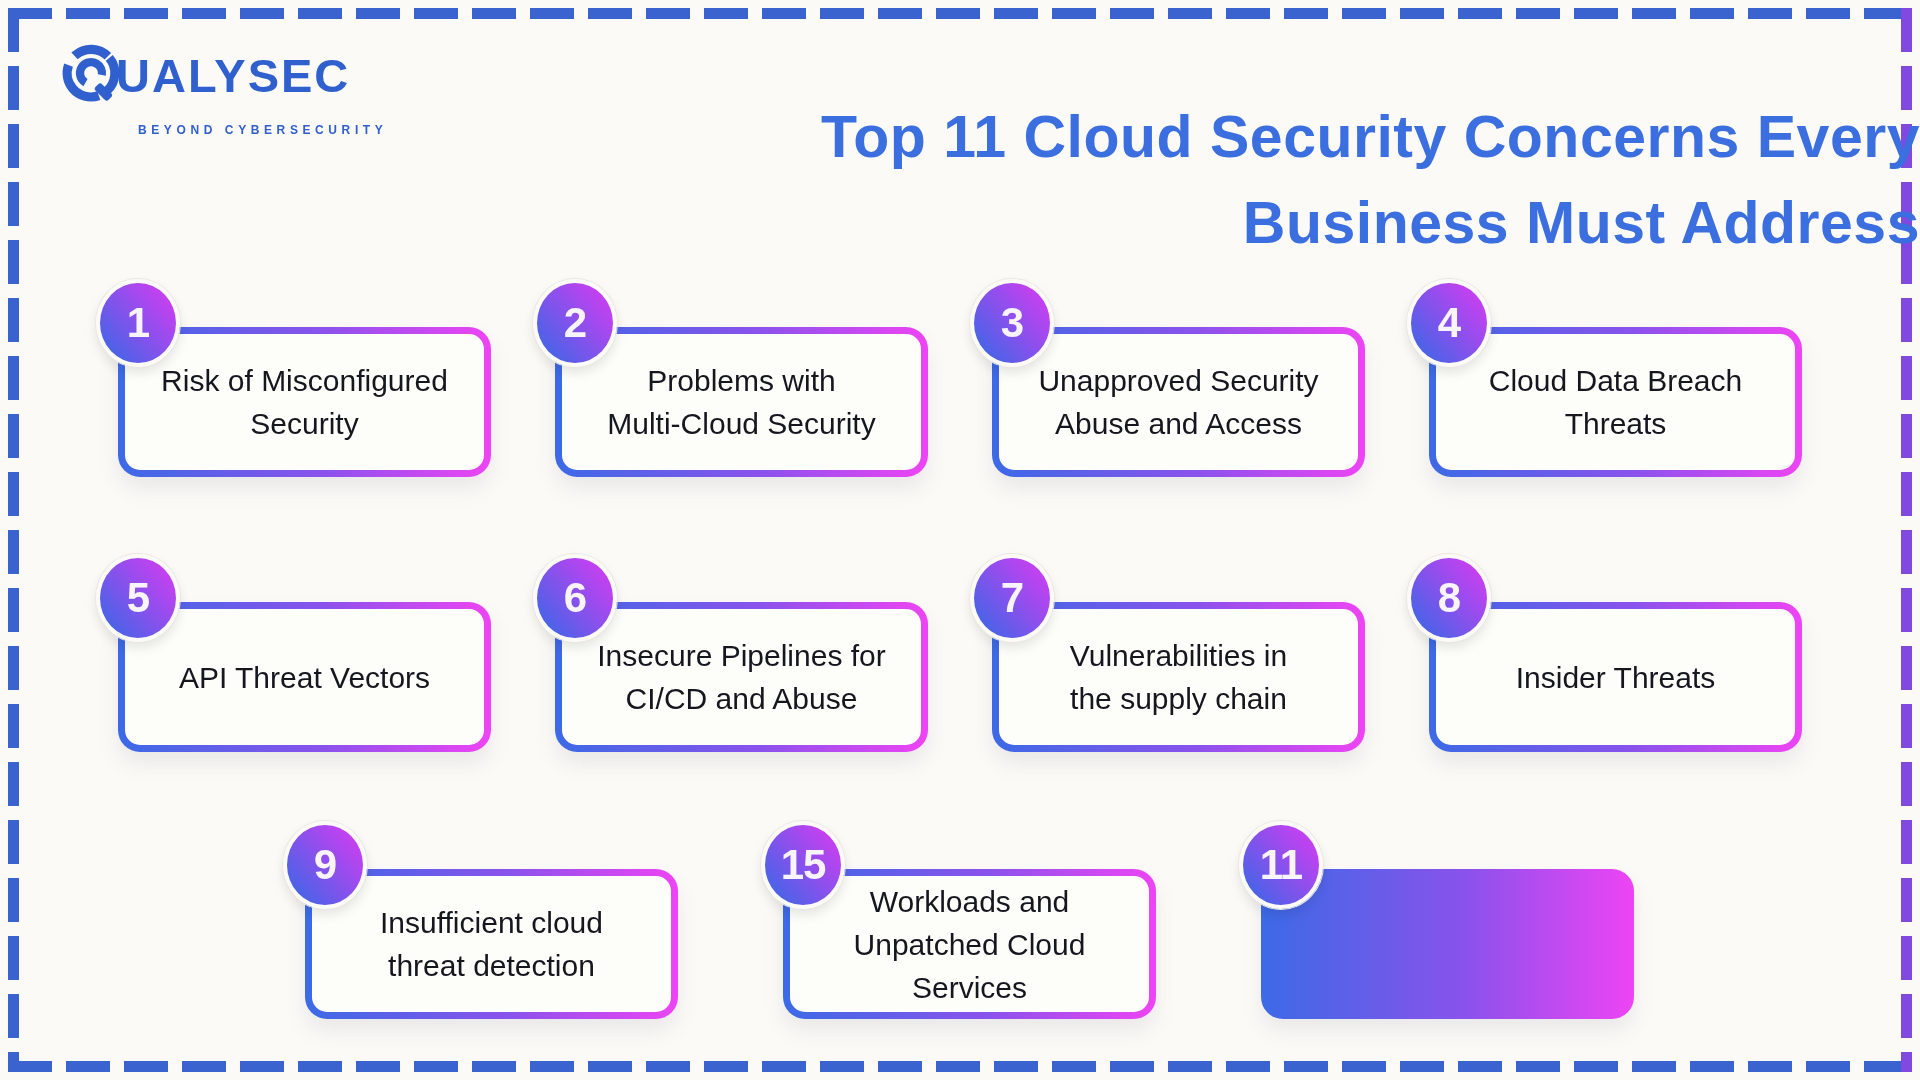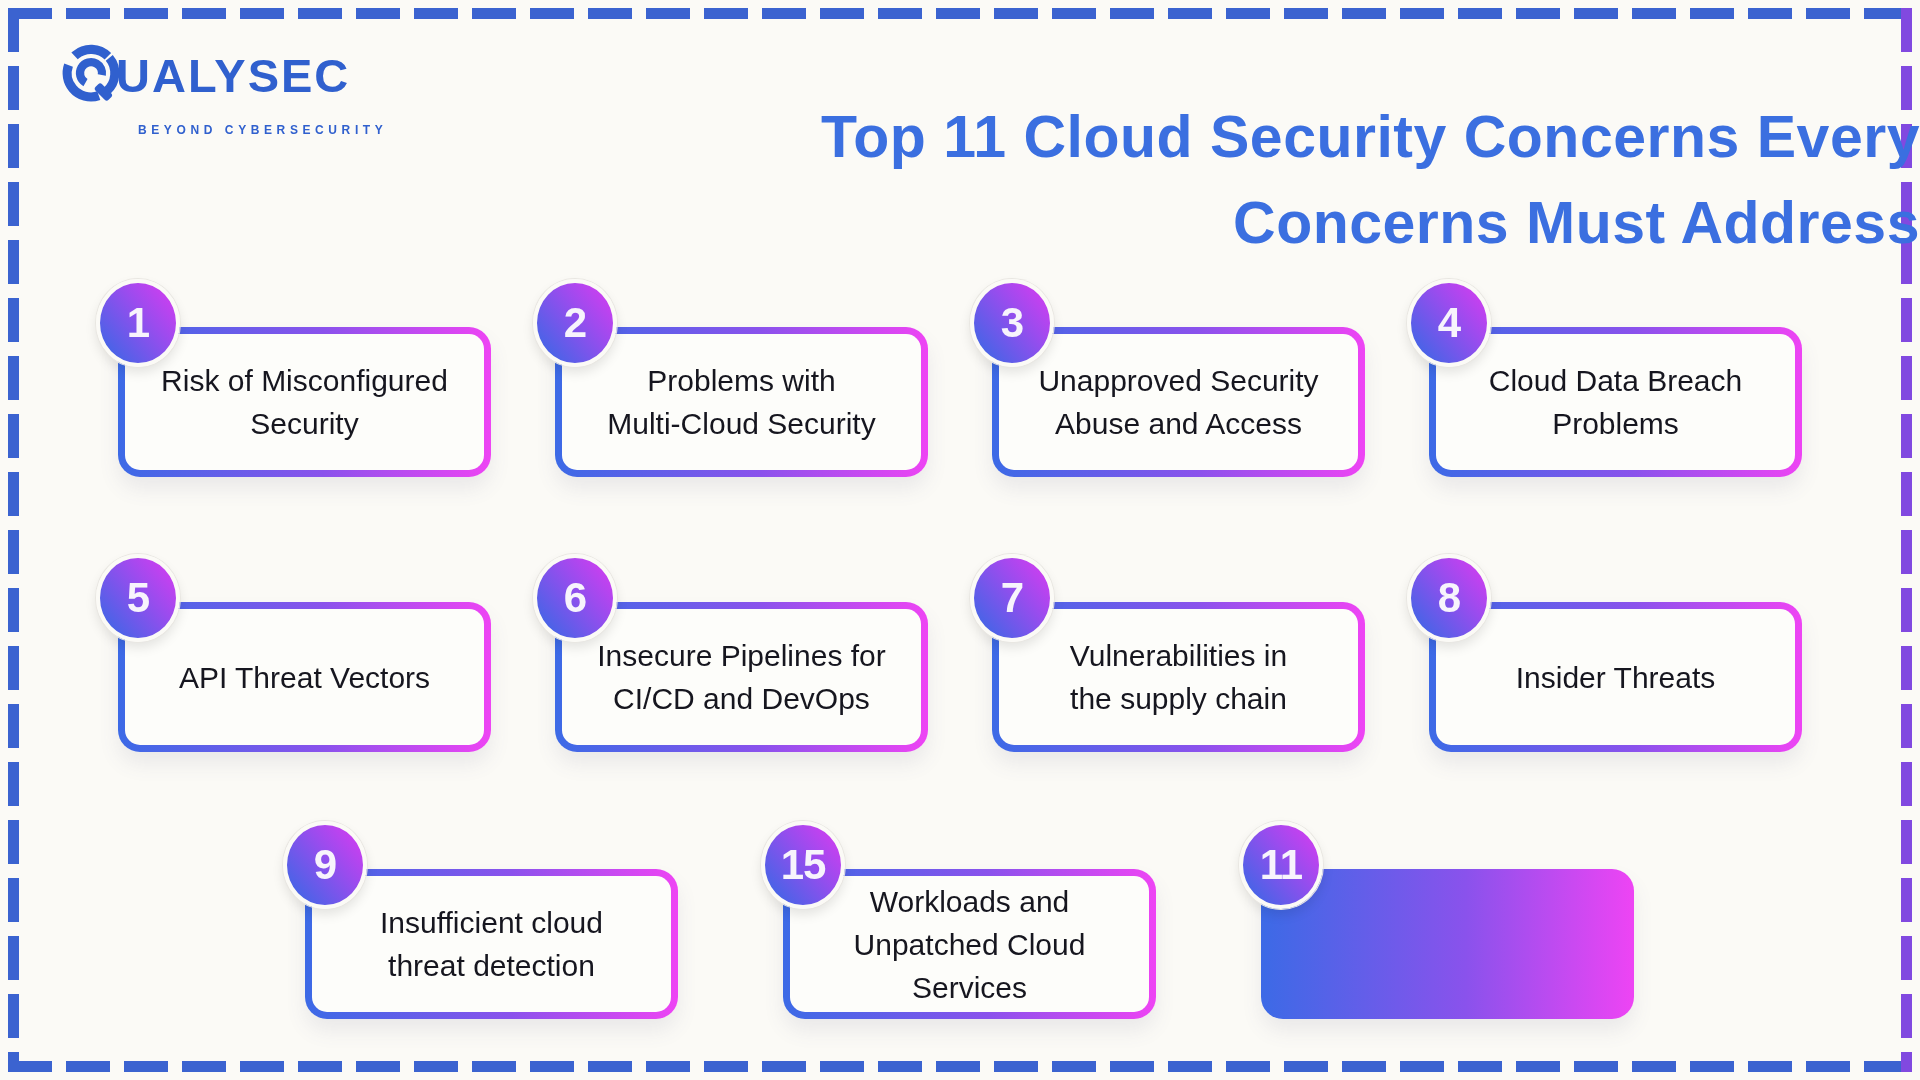--- a/index.html
+++ b/index.html
@@ -113,21 +113,21 @@
         <rect x="46" y="44" width="20" height="10" rx="3" transform="rotate(45 46 44)" fill="#3060ce"></rect>
       </svg>
     </span>
     <span class="logo-word">UALYSEC</span>
   </div>
   <div class="logo-tagline">BEYOND CYBERSECURITY</div>
 </div>
 
 <div class="title">
   <div>Top 11 Cloud Security Concerns Every</div>
-  <div>Concerns Must Address</div>
+  <div>Business Must Address</div>
 </div>
 
 <div class="row row-1">
   <div class="card">
     <div class="num-circle">
       <span class="num">1</span>
     </div>
     <div class="card-inner">
       <div class="card-text">Risk of Misconfigured
 Security</div>
@@ -150,41 +150,41 @@
       <div class="card-text">Unapproved Security
 Abuse and Access</div>
     </div>
   </div>
   <div class="card">
     <div class="num-circle">
       <span class="num">4</span>
     </div>
     <div class="card-inner">
       <div class="card-text">Cloud Data Breach
-Problems</div>
+Threats</div>
     </div>
   </div>
 </div>
 
 <div class="row row-2">
   <div class="card">
     <div class="num-circle">
       <span class="num">5</span>
     </div>
     <div class="card-inner">
       <div class="card-text">API Threat Vectors</div>
     </div>
   </div>
   <div class="card">
     <div class="num-circle">
       <span class="num">6</span>
     </div>
     <div class="card-inner">
       <div class="card-text">Insecure Pipelines for
-CI/CD and DevOps</div>
+CI/CD and Abuse</div>
     </div>
   </div>
   <div class="card">
     <div class="num-circle">
       <span class="num">7</span>
     </div>
     <div class="card-inner">
       <div class="card-text">Vulnerabilities in
 the supply chain</div>
     </div>

